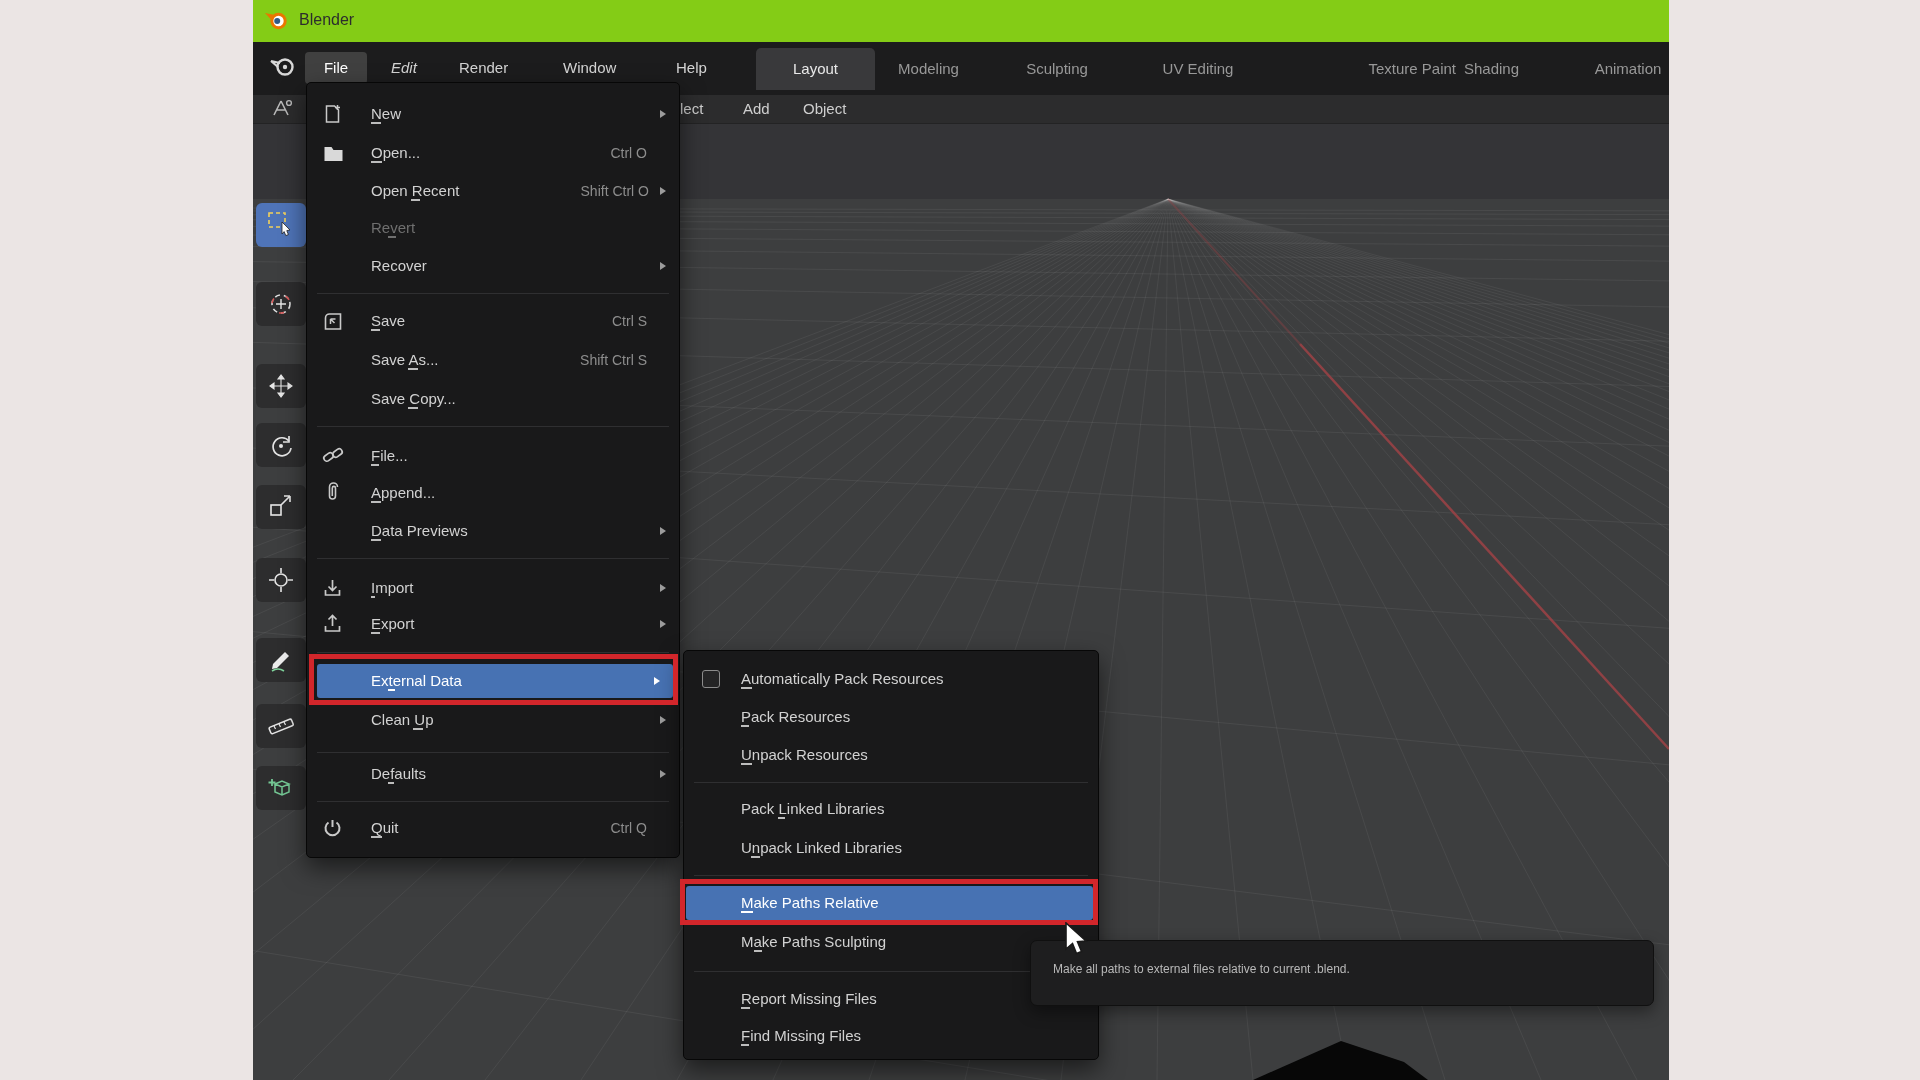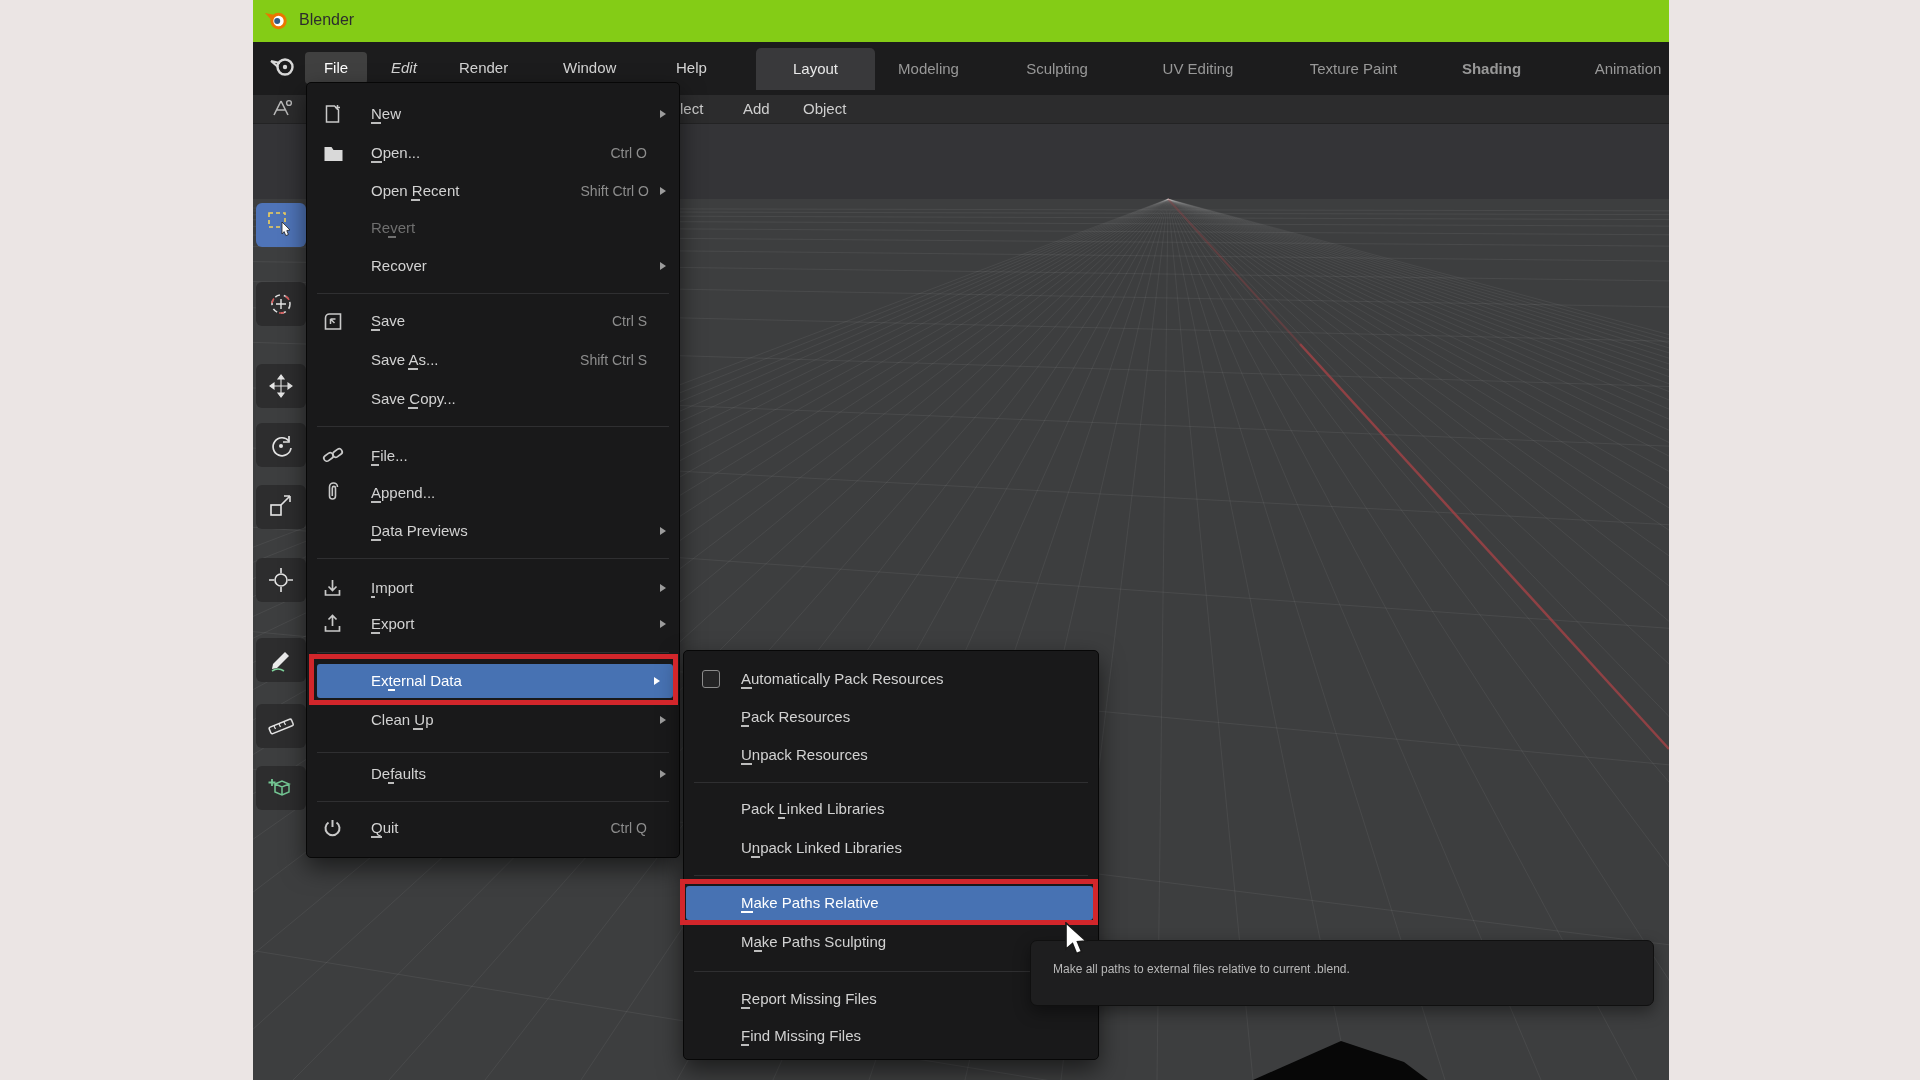--- a/index.html
+++ b/index.html
@@ -236,22 +236,22 @@
         <div class="mbar-item" style="left: 130px; font-style: italic;">Edit</div>
         <div class="mbar-item" style="left: 198px;">Render</div>
         <div class="mbar-item" style="left: 302px;">Window</div>
         <div class="mbar-item" style="left: 415px;">Help</div>
       </div>
     <div id="tabs">
         <div class="tab-item tab-active" style="left: 503px; width: 119px;">Layout</div>
         <div class="tab-item" style="left: 631px; width: 89px;">Modeling</div>
         <div class="tab-item" style="left: 757px; width: 94px;">Sculpting</div>
         <div class="tab-item" style="left: 893px; width: 104px;">UV Editing</div>
-        <div class="tab-item" style="left: 1034px; width: 133px;">Texture Paint</div>
-        <div class="tab-item" style="left: 1200px; width: 77px; font-weight: bold;">Shading</div>
+        <div class="tab-item" style="left: 1070px; width: 133px; text-align: right;">Texture Paint</div>
+        <div class="tab-item" style="left: 1200px; width: 77px;">Shading</div>
         <div class="tab-item" style="left: 1325px; width: 100px;">Animation</div>
       </div>
   </div>
 
   <div class="titlebar">
     <svg width="26" height="26" viewBox="0 0 26 26">
       <circle cx="14.5" cy="14" r="8.2" fill="#ea7600"></circle>
       <circle cx="14.5" cy="14" r="5.2" fill="#ffffff"></circle>
       <circle cx="13.2" cy="14" r="3" fill="#2f5a87"></circle>
       <path d="M1 6 L11 8 L7.5 13 Z" fill="#ea7600"></path>

